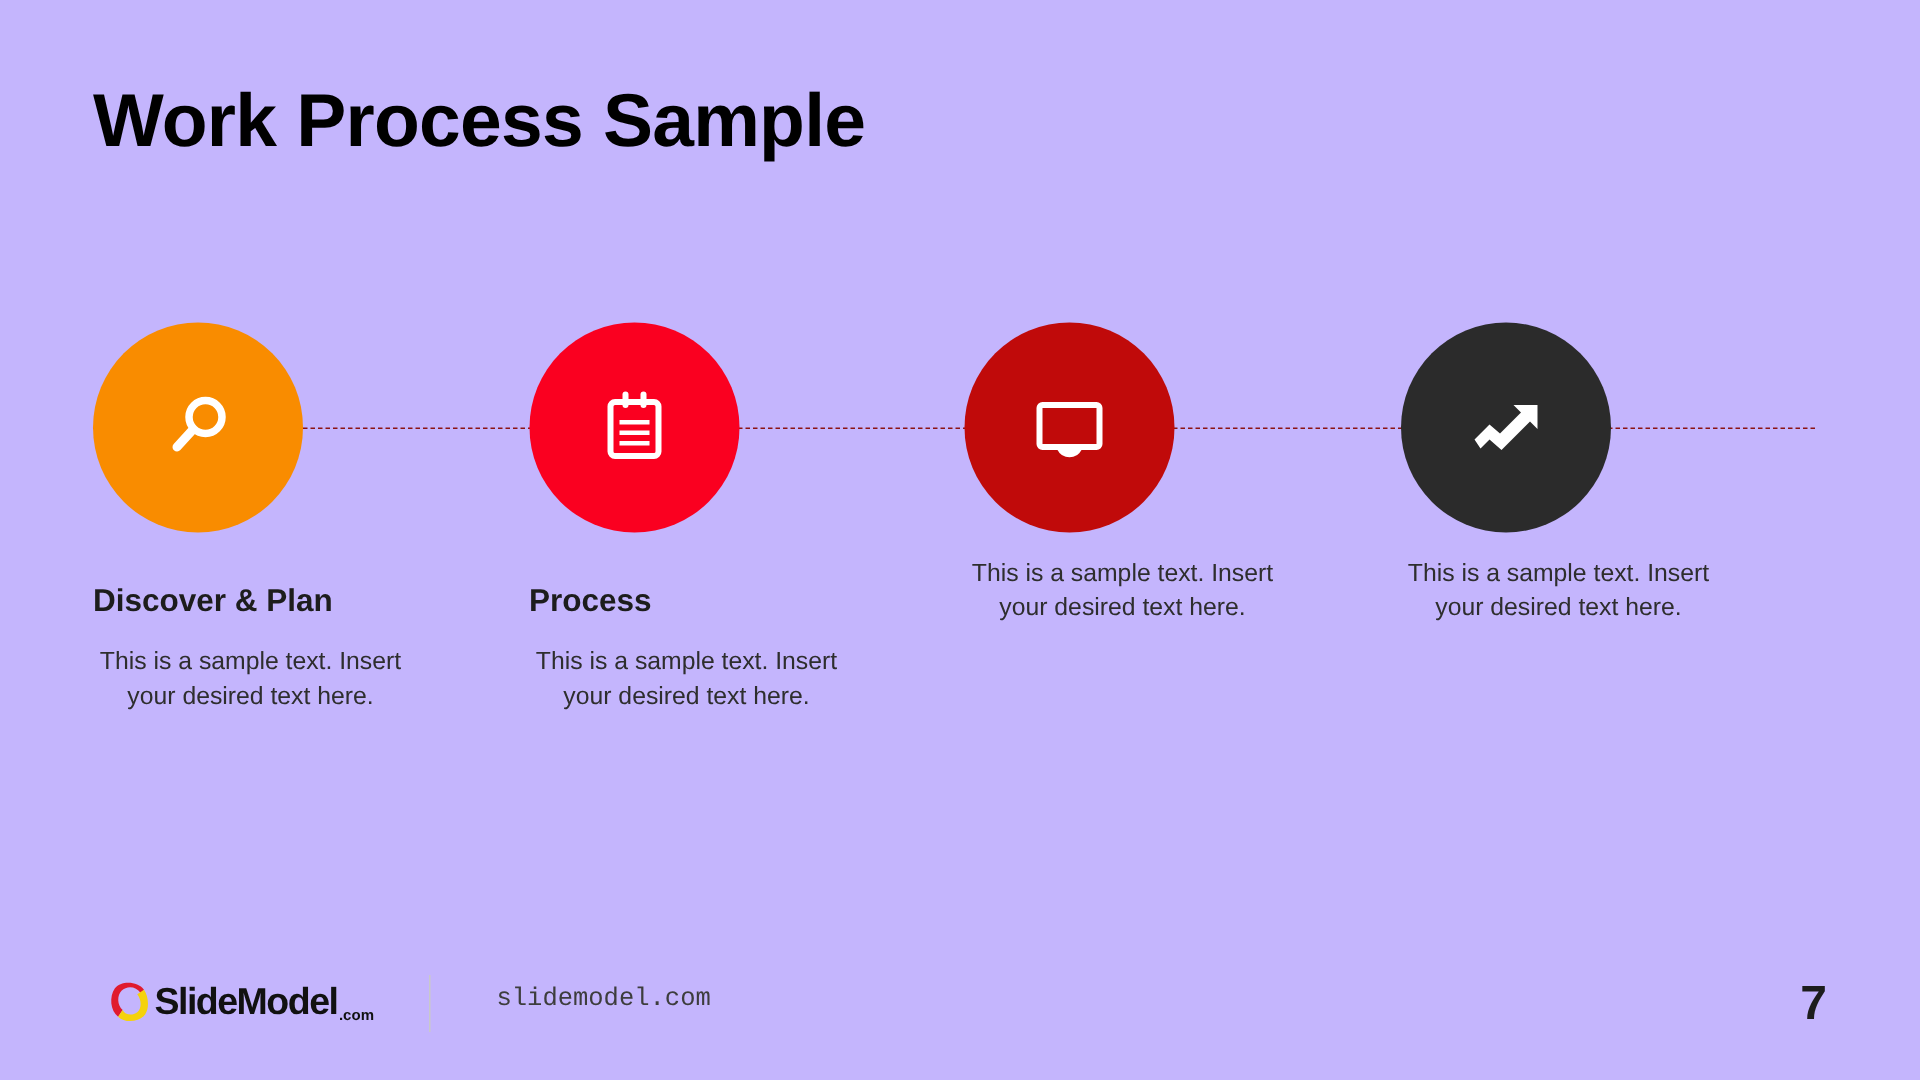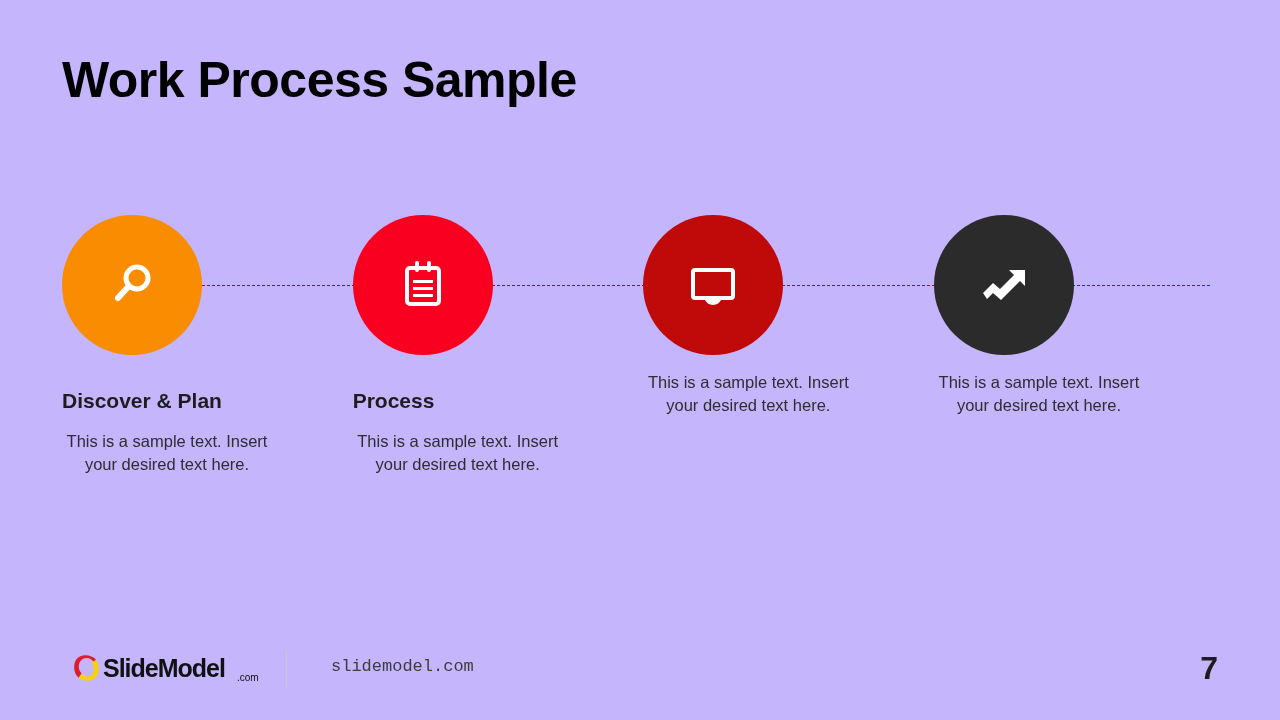--- a/index.html
+++ b/index.html
@@ -126,23 +126,23 @@
   }
   .brand-word {
     font-size: 25px;
     font-weight: bold;
     color: #111111;
     letter-spacing: -1px;
     margin-left: 1px;
   }
   .brand-tld {
     font-size: 10px;
-    font-weight: normal;
+    font-weight: bold;
     color: #111111;
-    margin-left: 12px;
+    margin-left: 1px;
     align-self: flex-end;
     margin-bottom: 5px;
   }
   .footer-divider {
     position: absolute;
     left: 286px;
     top: 2px;
     width: 0;
     height: 38px;
     border-left: 1px solid #c9c9c9;

